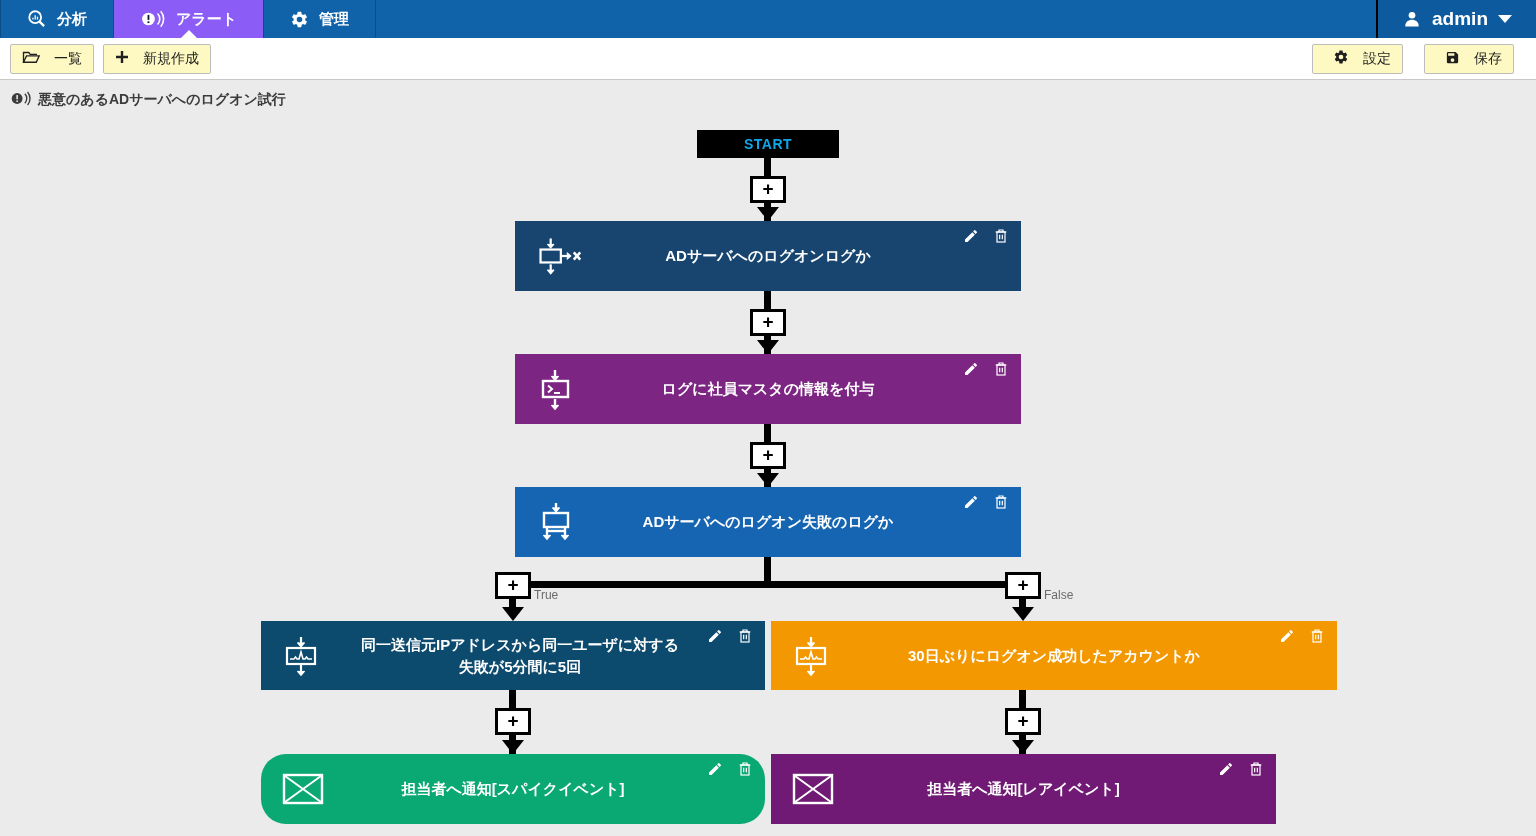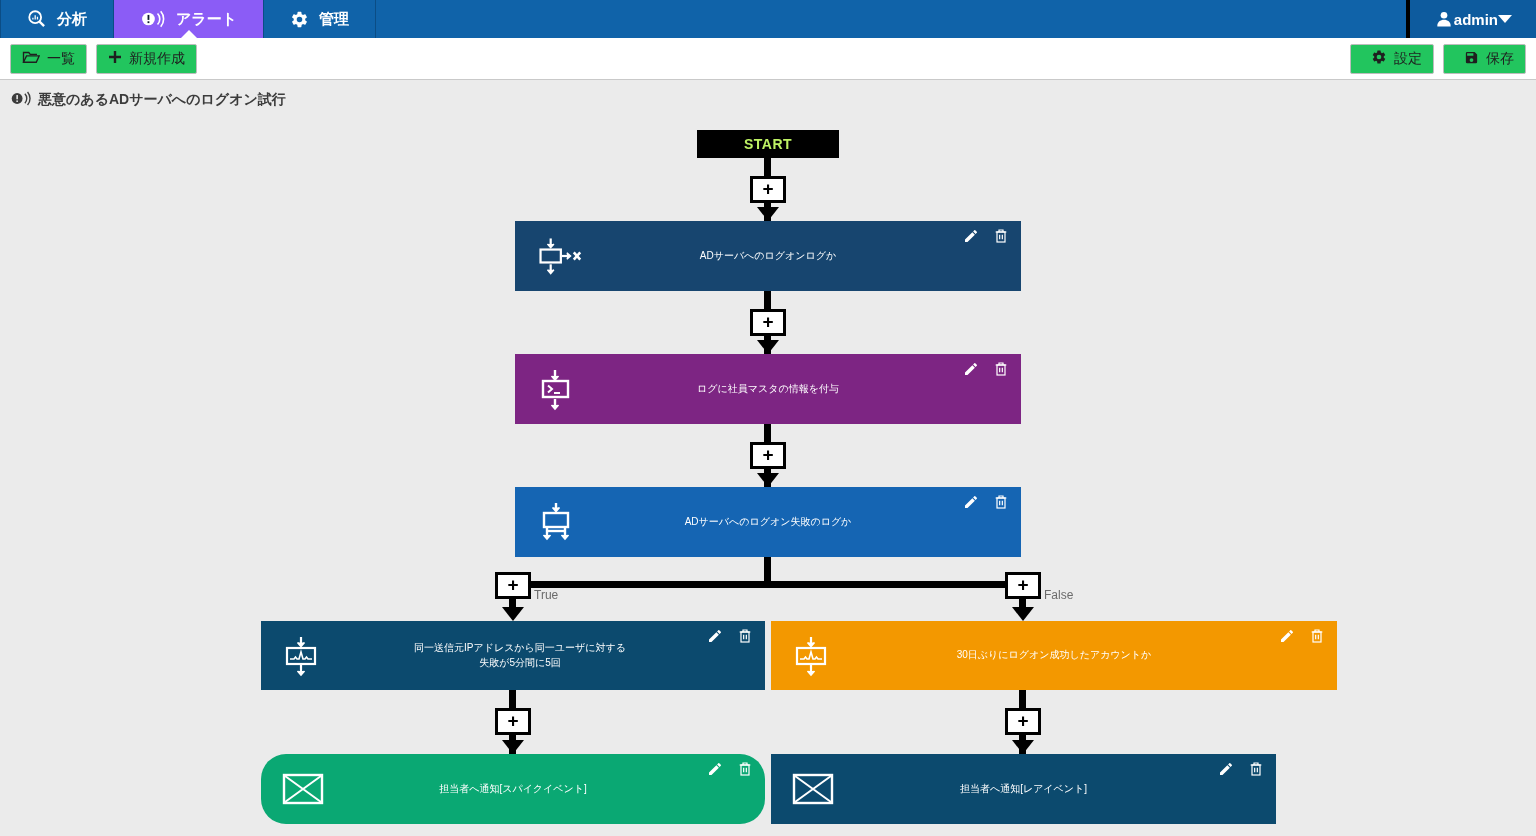--- a/index.html
+++ b/index.html
@@ -13,51 +13,51 @@
   .logo-x { font-style:italic; font-weight:bold; font-size:34px; color:#dceaf5; margin:0 1px 0 -2px; line-height:1; }
   .logo-suffix { font-style:italic; font-weight:bold; font-size:15px; margin-left:1px; }
   .nav-items { display:flex; align-items:stretch;justify-content:flex-end; }
   .nav-item { position:relative; display:flex; align-items:center; gap:10px; padding:0 26px;
     font-size:15px; font-weight:bold; cursor:pointer; border-left:1px solid #0b4d85; }
   .nav-item:last-child { border-right:1px solid #0b4d85; }
   .nav-item.active { background:#0e1c2e; }
   .nav-item.active::after { content:""; position:absolute; left:50%; bottom:0; margin-left:-8px;
     border-left:8px solid transparent; border-right:8px solid transparent; border-bottom:8px solid #ffffff; }
   .nav-icon { display:flex; align-items:center; }
-  .nav-user { margin-left:auto; display:flex; align-items:center; padding:0 24px;
-    background:#0d5b9e; border-left:4px solid #000000; font-size:15px; font-weight:bold; cursor:pointer; }
+  .nav-user { margin-left:auto; display:flex; align-items:center; gap:10px; padding:0 24px;
+    background:#0d5b9e; border-left:2px solid #000000; font-size:19px; font-weight:bold; cursor:pointer; }
   .caret-down { width:0; height:0; border-left:7px solid transparent; border-right:7px solid transparent; border-top:8px solid #fff; }
 
   
   .toolbar { height:42px; background:#ffffff; border-bottom:1px solid #c9c9c9; display:flex; align-items:center; padding:0 10px;
     box-shadow:0 1px 2px rgba(0,0,0,0.08); }
-  .tbtn { display:flex; align-items:center; gap:7px; height:30px; padding:0 11px; margin-right:9px;
-    background:#22c55e; border:1px solid #bdbdbd; border-radius:2px; font-size:14px; color:#1f1f1f; cursor:pointer; }
+  .tbtn { display:flex; align-items:center; gap:14px; height:30px; padding:0 11px; margin-right:9px;
+    background:#fef9c3; border:1px solid #bdbdbd; border-radius:2px; font-size:14px; color:#1f1f1f; cursor:pointer; }
   .toolbar-right { margin-left:auto; display:flex; }
-  .toolbar-right .tbtn { margin-right:0; margin-left:9px;padding-left:20px; }
+  .toolbar-right .tbtn { margin-right:12px; margin-left:9px;padding-left:20px; }
 
   
   .canvas { position:relative; width:1536px; height:756px; background:#ebebeb; }
   .page-title { position:absolute; left:10px; top:10px; display:flex; align-items:center; gap:6px;
     font-size:14px; font-weight:bold; color:#3c3c3c; }
 
   .start-node { position:absolute; left:697px; top:50px; width:142px; height:28px;
-    display:flex; align-items:center; justify-content:center; color:#bef264; font-weight:bold; font-size:14px; letter-spacing:0.5px; }
+    display:flex; align-items:center; justify-content:center; color:#0ea5e9; font-weight:bold; font-size:14px; letter-spacing:0.5px; }
 
   .vline { position:absolute; width:7px; background:#000; }
   .hline { position:absolute; height:7px; background:#000; }
   .plusbox { position:absolute; width:36px; height:27px; background:#fff; border:3px solid #000;
     display:flex; align-items:center; justify-content:center; font-size:19px; font-weight:bold; color:#000;
     line-height:1; cursor:pointer; padding-bottom:2px; }
   .arrowhead { position:absolute; width:0; height:0;
     border-left:11px solid transparent; border-right:11px solid transparent; border-top:14px solid #000; }
   .branch-label { position:absolute; font-size:12px; color:#6b6b6b; }
 
   .node { position:absolute; display:flex; align-items:center; justify-content:center; color:#fff; cursor:pointer; }
-  .node-label { font-size:10px; font-weight:normal; text-align:center; white-space:pre-line; line-height:1.45; padding:0 60px; }
+  .node-label { font-size:15px; font-weight:bold; text-align:center; white-space:pre-line; line-height:1.45; padding:0 60px; }
   .node-icon { position:absolute; left:20px; top:50%; transform:translateY(-50%); display:flex; }
   .node-actions { position:absolute; top:7px; right:12px; display:flex; gap:14px; }
   .act { display:flex; cursor:pointer; }
 </style>
 </head>
 <body>
 
 <div class="navbar" style="background-color: rgb(16, 99, 169);">
   <div class="nav-items">
     <div class="nav-item">
@@ -359,21 +359,21 @@
         <svg width="16" height="16" viewBox="0 0 24 24" fill="none" stroke="#fff" stroke-width="1.8">
             <path d="M4 6h16"></path>
             <path d="M9 6V3h6v3"></path>
             <rect x="6" y="6" width="12" height="15"></rect>
             <path d="M10 10v7M14 10v7"></path>
           </svg>
       </span>
     </span>
   </div>
 
-  <div class="node" style="left: 771px; top: 674px; width: 505px; height: 70px; background-color: #0c4a6e;">
+  <div class="node" style="left: 771px; top: 674px; width: 505px; height: 70px; background-color: #701a75;">
     <span class="node-icon">
       <svg width="44" height="34" viewBox="0 0 44 34" fill="none" stroke="#fff" stroke-width="2.4">
         <rect x="3" y="3" width="38" height="28"></rect>
         <path d="M4 4l36 26M40 4L4 30" stroke-width="2"></path>
       </svg>
     </span>
     <span class="node-label">担当者へ通知[レアイベント]</span>
     <span class="node-actions">
       <span class="act">
         <svg width="16" height="16" viewBox="0 0 24 24" fill="#fff">

